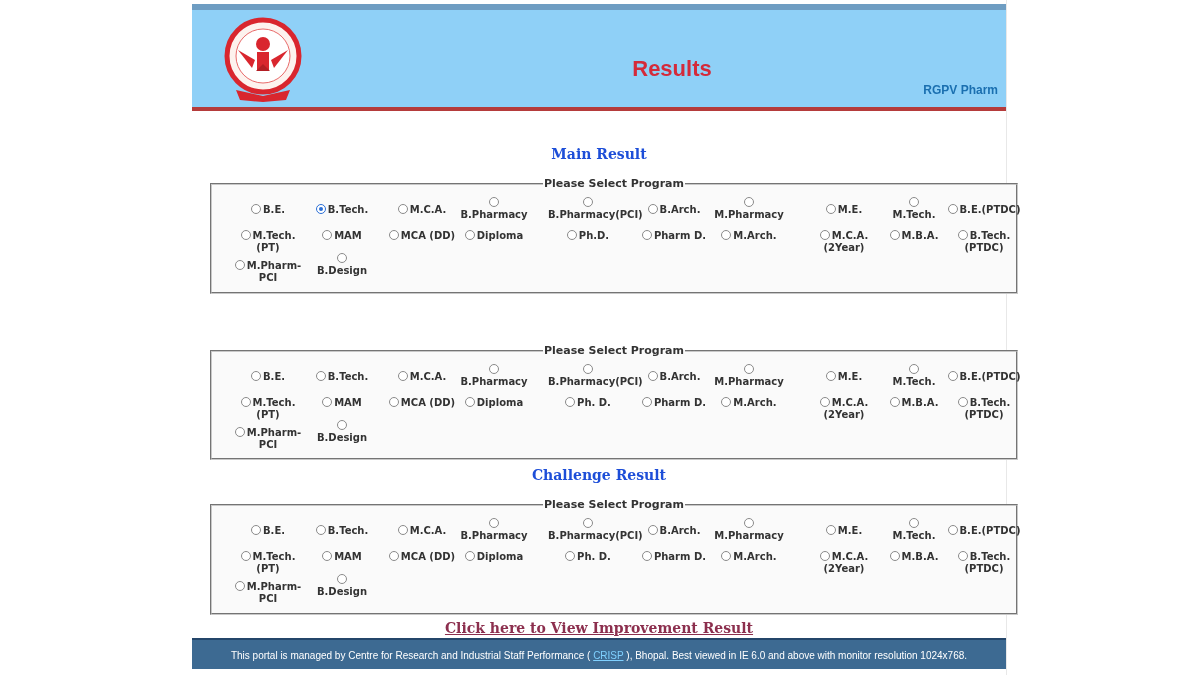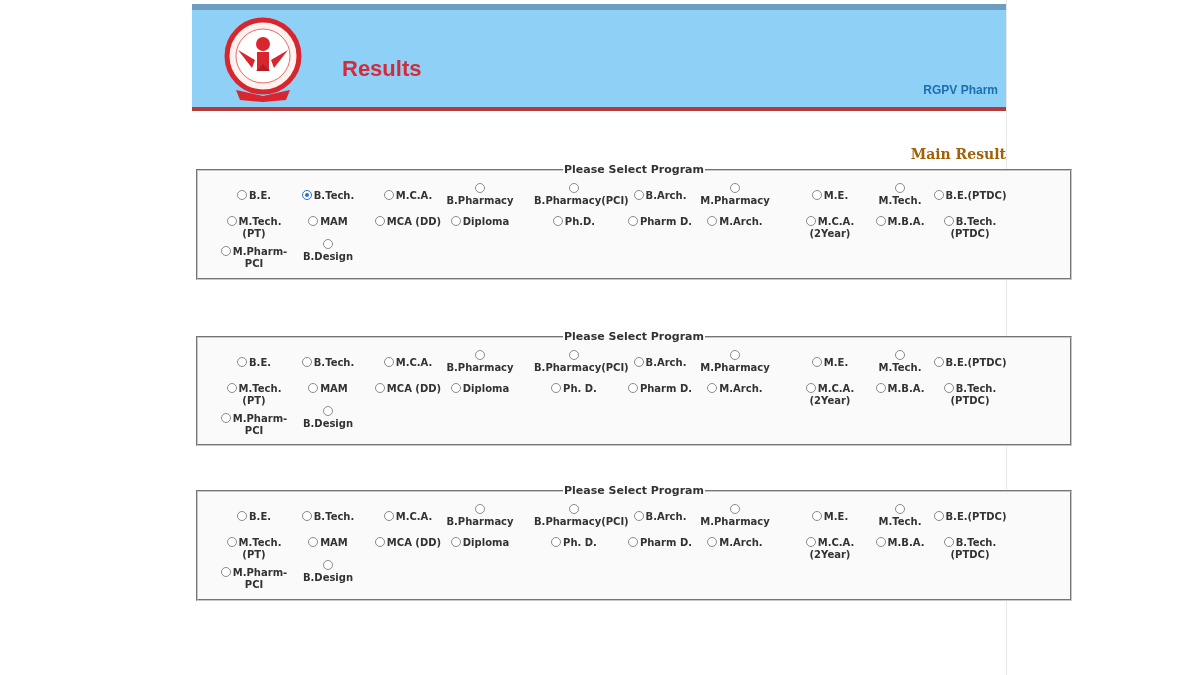--- a/index.html
+++ b/index.html
@@ -2,25 +2,25 @@
 <html><head>
 <meta charset="utf-8">
 <style>
   html, body { margin:0; padding:0; background:#ffffff; }
   body { width:1200px; height:675px; overflow:hidden; font-family:"DejaVu Sans", sans-serif; }
   .page { position:absolute; left:192px; top:0; width:814px; height:675px; background:#fff; border-right:1px solid #e8e8e8; }
   .header { position:absolute; left:0; top:4px; width:814px; height:103px; background:#8fd0f7; border-bottom:4px solid #b53b3b; }
   .header-top { position:absolute; left:0; top:0; width:814px; height:6px; background:#6e9dc2; }
   .logo { position:absolute; left:30px; top:12px; width:82px; height:86px; }
   .title { position:absolute; left:150px; top:22px; width:660px; text-align:center; font-family:"Liberation Sans", sans-serif; font-weight:bold; font-size:22px; color:#1f4f7f; }
-  .subtitle { position:absolute; left:150px; top:52px; width:660px; text-align:left; font-family:"Liberation Sans", sans-serif; font-weight:bold; font-size:22px; color:#d42a3a; }
+  .subtitle { position:absolute; left:150px; top:52px; width:660px; text-align:center; font-family:"Liberation Sans", sans-serif; font-weight:bold; font-size:22px; color:#d42a3a; }
   .portal-link { position:absolute; right:8px; top:79px; font-family:"Liberation Sans", sans-serif; font-weight:bold; font-size:12px; color:#1a6fb0; text-decoration:none; }
 
-  .section-title { position:absolute; left:0; width:814px; text-align:right; font-family:"DejaVu Serif", serif; font-weight:bold; font-size:14px; color:#a16207; }
-  fieldset.prog { position:absolute; left:2px; width:876px; margin:2px; padding:0; border:2px groove #c8c8c8; background:#fafafa; box-sizing:border-box; }
+  .section-title { position:absolute; left:0; width:814px; text-align:center; font-family:"DejaVu Serif", serif; font-weight:bold; font-size:14px; color:#1d4ed8; }
+  fieldset.prog { position:absolute; left:2px; width:808px; margin:16px; padding:0; border:2px groove #c8c8c8; background:#fafafa; box-sizing:border-box; }
   fieldset.prog legend { font-family:"DejaVu Sans", sans-serif; font-weight:bold; font-size:11px; color:#333; padding:0 1px; margin:0 auto; line-height:11px; }
   .grid { position:relative; width:100%; height:100%; }
   .opt { position:absolute; font-size:10px; font-weight:bold; color:#333; text-align:center; line-height:11px; }
   .opt .radio { display:inline-block; width:10px; height:10px; border:1px solid #8a8a8a; border-radius:50%; background:#fff; vertical-align:middle; box-sizing:border-box; margin-right:2px; position:relative; }
   .opt .radio.checked { border-color:#2b6fd6; }
   .opt .radio.checked::after { content:""; position:absolute; left:2px; top:2px; width:4px; height:4px; border-radius:50%; background:#2b6fd6; }
   .opt.stack .radio { display:block; margin:0 auto 1px auto; }
   .opt .lbl { vertical-align:middle; }
 
   .improve-link { position:absolute; left:0; top:620px; width:814px; text-align:center; font-family:"DejaVu Serif", serif; font-weight:bold; font-size:14px; color:#8c2f4e; text-decoration:underline; }
@@ -97,20 +97,21 @@
         <div class="opt" style="left: 422px; width: 80px; top: 40px;"><span class="radio"></span><span class="lbl">Pharm D.</span></div>
         <div class="opt" style="left: 497px; width: 80px; top: 40px;"><span class="radio"></span><span class="lbl">M.Arch.</span></div>
         <div class="opt" style="left: 592px; width: 80px; top: 40px;"><span class="radio"></span><span class="lbl">M.C.A. (2Year)</span></div>
         <div class="opt" style="left: 662px; width: 80px; top: 40px;"><span class="radio"></span><span class="lbl">M.B.A.</span></div>
         <div class="opt" style="left: 732px; width: 80px; top: 40px;"><span class="radio"></span><span class="lbl">B.Tech. (PTDC)</span></div>
         <div class="opt" style="left: 16px; width: 80px; top: 70px;"><span class="radio"></span><span class="lbl">M.Pharm- PCI</span></div>
         <div class="opt stack" style="left: 90px; width: 80px; top: 64px;"><span class="radio"></span><span class="lbl">B.Design</span></div>
       </div>
   </fieldset>
 
+  <div class="section-title" style="top:467px;">Challenge Result</div>
   <fieldset class="prog" style="top:483px;height:116px;">
     <legend>Please Select Program</legend>
     <div class="grid">
         <div class="opt" style="left: 16px; width: 80px; top: 14px;"><span class="radio"></span><span class="lbl">B.E.</span></div>
         <div class="opt" style="left: 90px; width: 80px; top: 14px;"><span class="radio"></span><span class="lbl">B.Tech.</span></div>
         <div class="opt" style="left: 170px; width: 80px; top: 14px;"><span class="radio"></span><span class="lbl">M.C.A.</span></div>
         <div class="opt stack" style="left: 242px; width: 80px; top: 8px;"><span class="radio"></span><span class="lbl">B.Pharmacy</span></div>
         <div class="opt stack" style="left: 336px; width: 80px; top: 8px;"><span class="radio"></span><span class="lbl">B.Pharmacy(PCI)</span></div>
         <div class="opt" style="left: 422px; width: 80px; top: 14px;"><span class="radio"></span><span class="lbl">B.Arch.</span></div>
         <div class="opt stack" style="left: 497px; width: 80px; top: 8px;"><span class="radio"></span><span class="lbl">M.Pharmacy</span></div>
@@ -125,14 +126,18 @@
         <div class="opt" style="left: 422px; width: 80px; top: 40px;"><span class="radio"></span><span class="lbl">Pharm D.</span></div>
         <div class="opt" style="left: 497px; width: 80px; top: 40px;"><span class="radio"></span><span class="lbl">M.Arch.</span></div>
         <div class="opt" style="left: 592px; width: 80px; top: 40px;"><span class="radio"></span><span class="lbl">M.C.A. (2Year)</span></div>
         <div class="opt" style="left: 662px; width: 80px; top: 40px;"><span class="radio"></span><span class="lbl">M.B.A.</span></div>
         <div class="opt" style="left: 732px; width: 80px; top: 40px;"><span class="radio"></span><span class="lbl">B.Tech. (PTDC)</span></div>
         <div class="opt" style="left: 16px; width: 80px; top: 70px;"><span class="radio"></span><span class="lbl">M.Pharm- PCI</span></div>
         <div class="opt stack" style="left: 90px; width: 80px; top: 64px;"><span class="radio"></span><span class="lbl">B.Design</span></div>
       </div>
   </fieldset>
 
+  <a class="improve-link" href="#">Click here to View Improvement Result</a>
 
+  <div class="footer">
+    <span>This portal is managed by Centre for Research and Industrial Staff Performance ( </span><a href="#">CRISP</a><span> ), Bhopal. Best viewed in IE 6.0 and above with monitor resolution 1024x768.</span>
+  </div>
 </div>
 
 </body></html>

